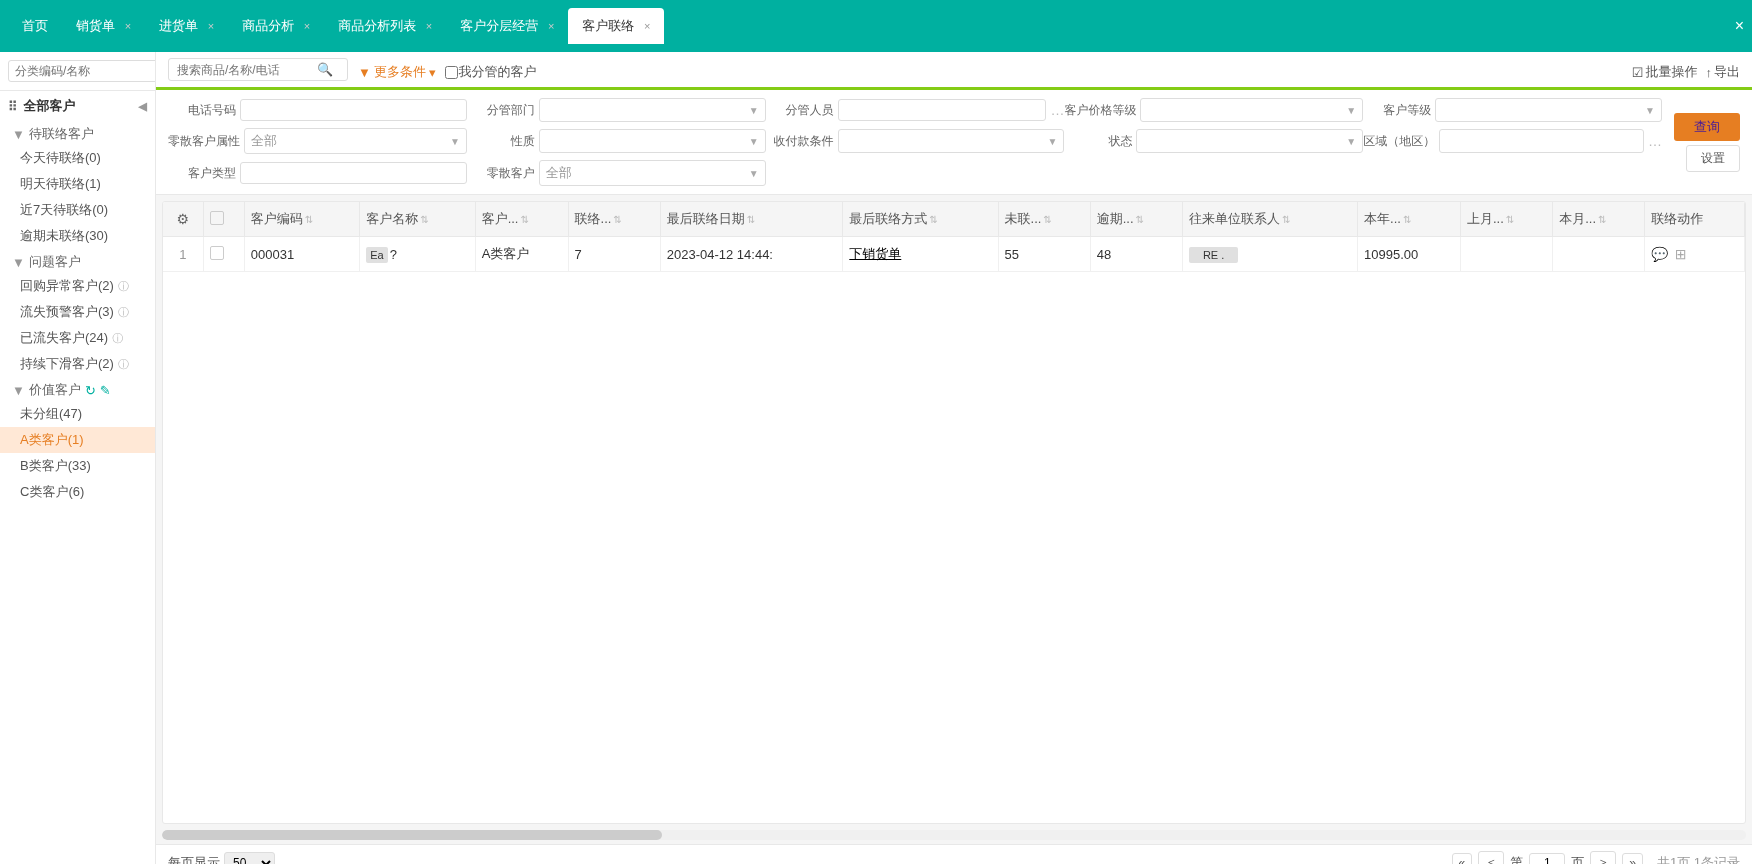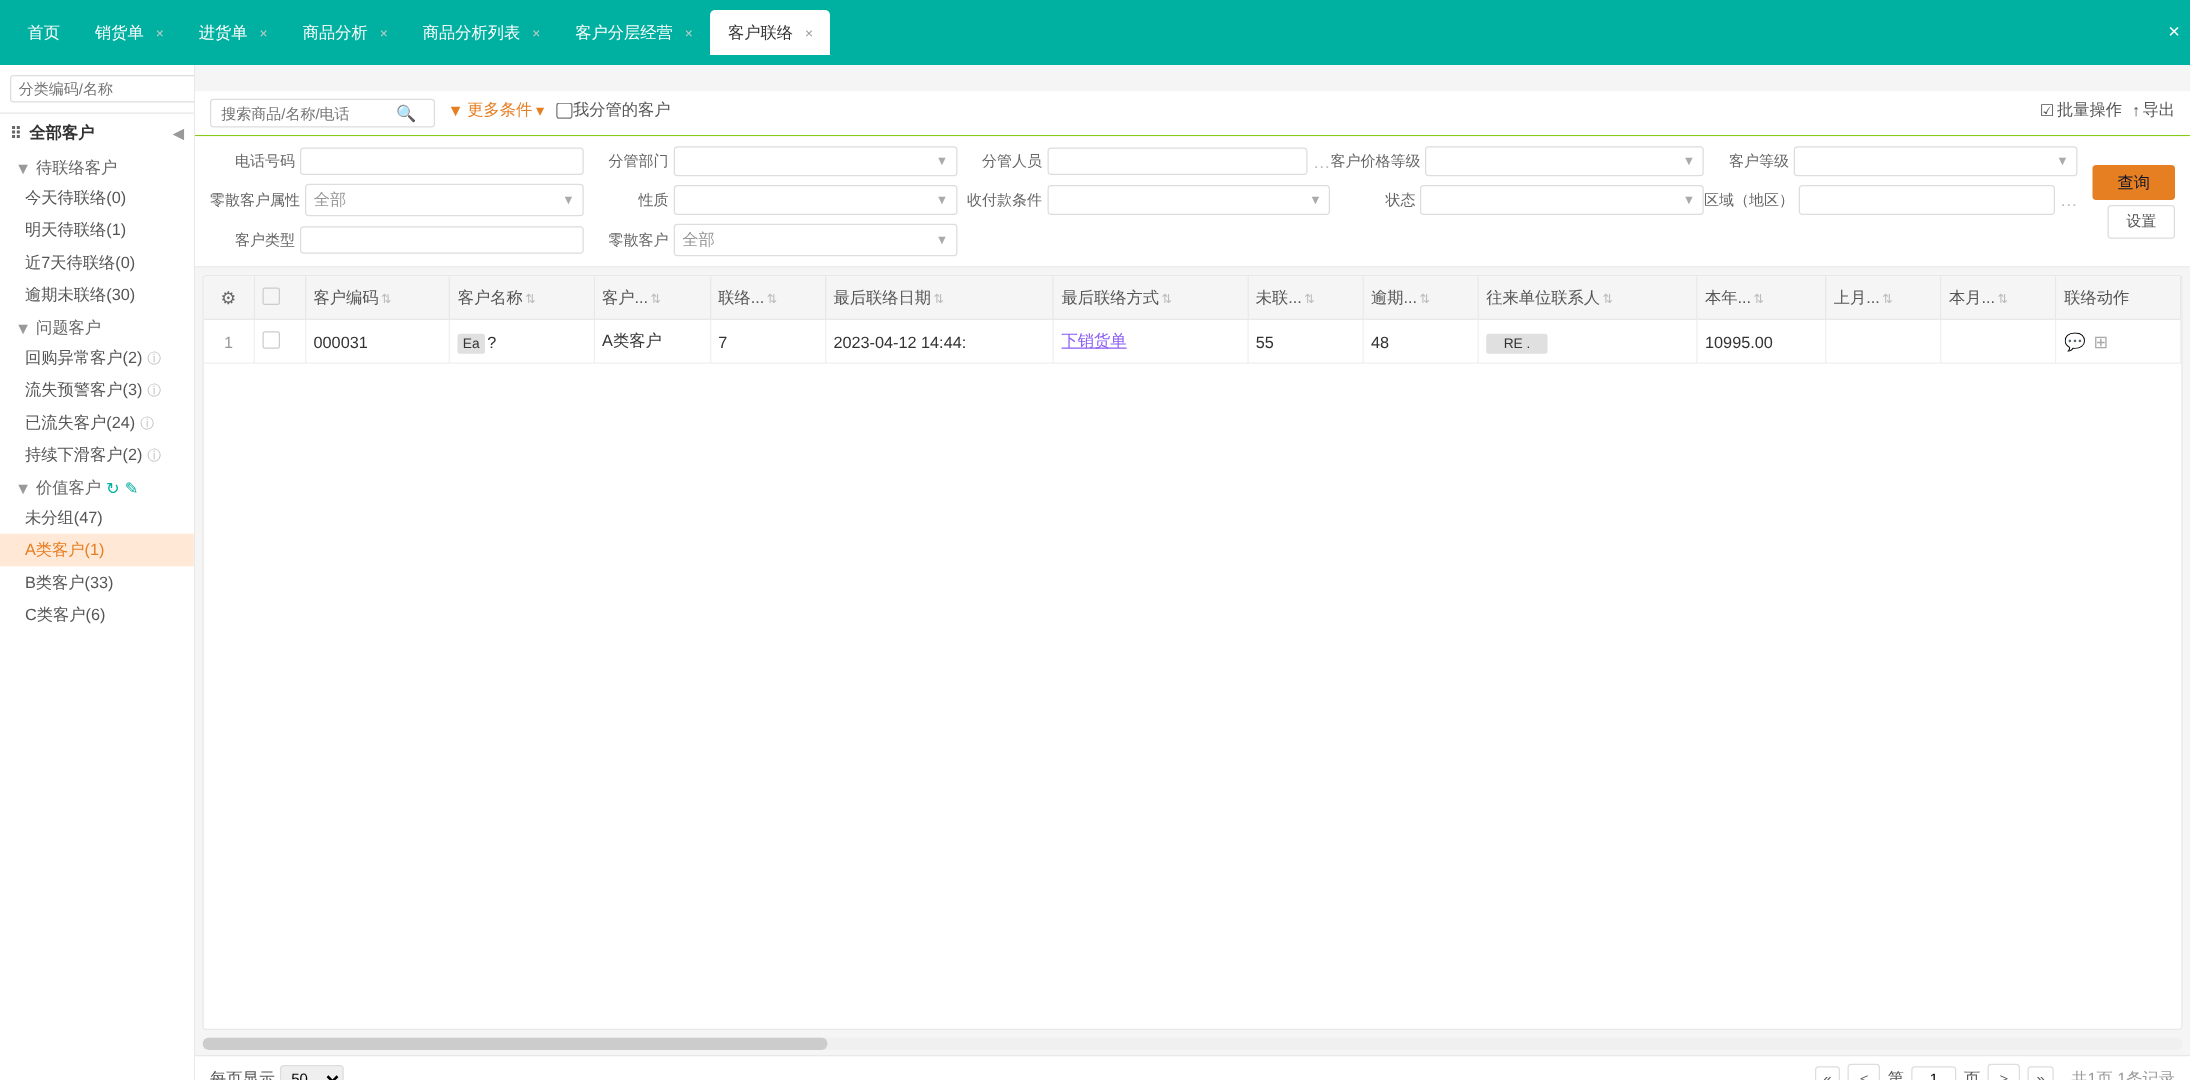--- a/index.html
+++ b/index.html
@@ -28,42 +28,42 @@
     .sidebar-group-label { padding: 4px 8px 2px 12px; font-size: 12px; color: #666; display: flex; align-items: center; }
     .sidebar-group-label .arrow { margin-right: 4px; color: #999; }
     .sidebar-item { padding: 4px 8px 4px 20px; font-size: 12px; color: #555; cursor: pointer; display: flex; align-items: center; text-align: right; }
     .sidebar-item.active { background: #ffe8d6; color: #e67e22; }
     .sidebar-item .info-icon { margin-left: 4px; color: #bbb; font-size: 11px; }
 
     
     .content { flex: 1; display: flex; flex-direction: column; overflow: hidden; background: #f5f5f5; }
 
     
-    .filter-bar { background: #fff; padding: 6px 12px; display: flex; align-items: flex-start; border-bottom: 1px solid #84cc16; gap: 10px; margin-top: 21px; }
+    .filter-bar { background: #fff; padding: 6px 12px; display: flex; align-items: flex-end; border-bottom: 3px solid #84cc16; gap: 10px; }
     .filter-search { display: flex; align-items: center; border: 1px solid #ddd; border-radius: 3px; padding: 3px 8px; width: 180px; }
     .filter-search input { border: none; outline: none; font-size: 12px; width: 140px; }
     .filter-search .search-icon { color: #00b0a0; cursor: pointer; }
     .filter-more { display: flex; align-items: center; color: #e67e22; cursor: pointer; font-size: 12px; gap: 3px; }
     .filter-checkbox { display: flex; align-items: center; gap: 0; font-size: 12px; color: #555; cursor: pointer; }
     .filter-actions { margin-left: auto; display: flex; gap: 8px; align-items: center; }
     .btn-batch { color: #555; font-size: 12px; cursor: pointer; display: flex; align-items: center; gap: 2px; }
     .btn-export { color: #555; font-size: 12px; cursor: pointer; display: flex; align-items: center; gap: 2px; }
-    .btn-query { background: #e67e22; color: #0f172a; border: none; padding: 5px 20px; border-radius: 3px; cursor: pointer; font-size: 13px; }
+    .btn-query { background: #e67e22; color: #4c1d95; border: none; padding: 5px 20px; border-radius: 3px; cursor: pointer; font-size: 13px; }
     .btn-settings { background: #fff; color: #555; border: 1px solid #ddd; padding: 4px 14px; border-radius: 3px; cursor: pointer; font-size: 12px; }
 
     
     .table-wrap { flex: 1; overflow: auto; background: #fff; margin: 6px; border: 1px solid #e8e8e8; border-radius: 3px; }
     table { width: 100%; border-collapse: collapse; font-size: 12px; }
     thead tr { background: #f5f5f5; }
     th { padding: 8px 6px; border-bottom: 1px solid #e8e8e8; border-right: 1px solid #e8e8e8; color: #555; font-weight: normal; white-space: nowrap; text-align: left; cursor: pointer; }
     th:first-child { text-align: center; width: 40px; }
     th .sort-icon { color: #bbb; font-size: 10px; margin-left: 2px; }
     td { padding: 8px 6px; border-bottom: 1px solid #f0f0f0; border-right: 1px solid #f0f0f0; color: #333; white-space: nowrap; }
     td:first-child { text-align: center; color: #999; }
-    .link-text { color: #8b5cf6; text-decoration: underline; cursor: pointer; }
+    .link-text { color: #000000; text-decoration: underline; cursor: pointer; }
     .action-icons { display: flex; gap: 6px; }
     .action-icon { color: #aaa; cursor: pointer; font-size: 14px; }
 
     
     .table-footer { background: #fff; border-top: 1px solid #e8e8e8; padding: 6px 12px; display: flex; align-items: center; gap: 8px; font-size: 12px; color: #555; }
     .footer-page-size { display: flex; align-items: center; gap: 4px; }
     .footer-page-size select { border: 1px solid #ddd; border-radius: 3px; padding: 2px 4px; font-size: 12px; }
     .footer-pagination { margin-left: auto; display: flex; align-items: center; gap: 6px; }
     .page-btn { border: 1px solid #ddd; background: #fff; border-radius: 3px; padding: 2px 6px; cursor: pointer; color: #555; font-size: 12px; }
     .page-input { border: 1px solid #ddd; border-radius: 3px; padding: 2px 4px; width: 36px; text-align: center; font-size: 12px; }

